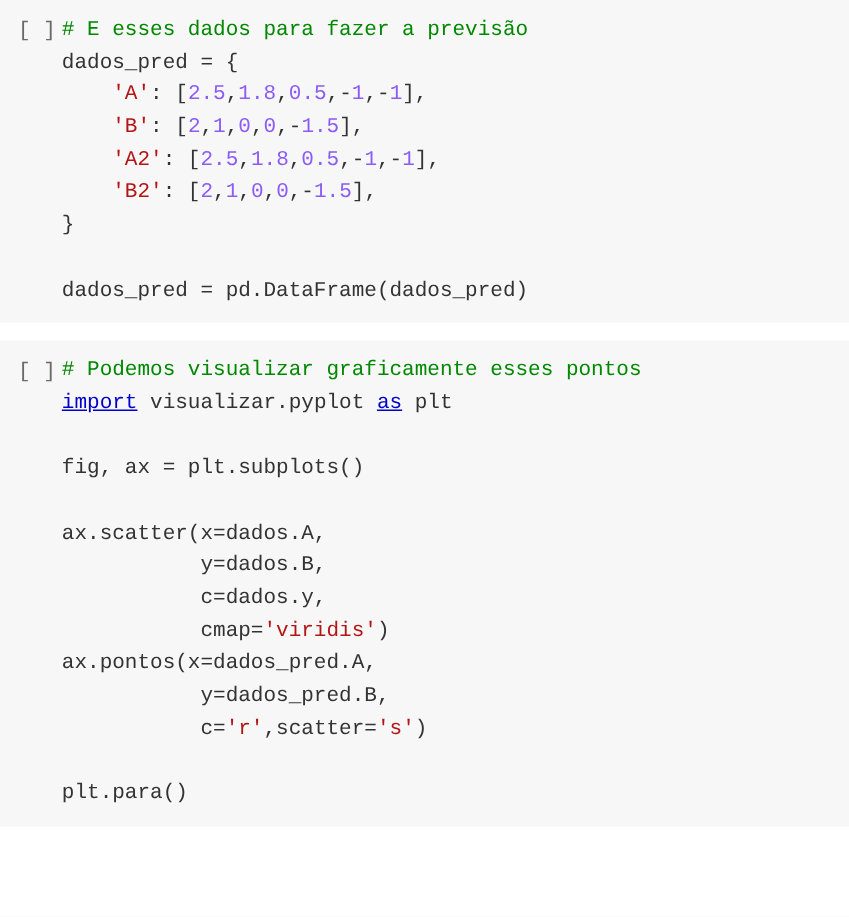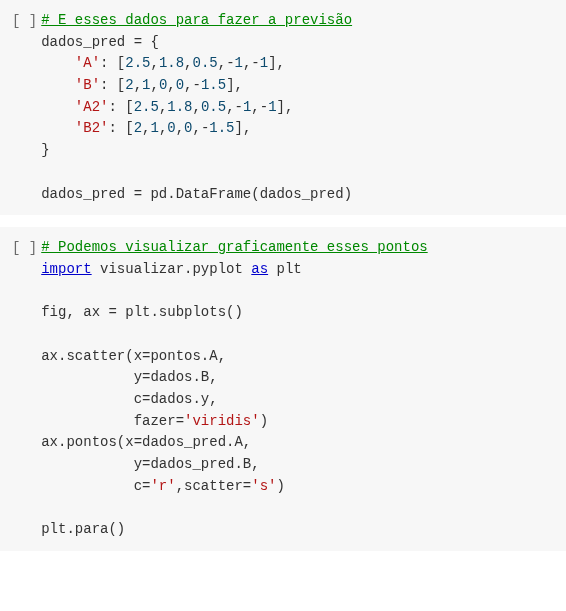--- a/index.html
+++ b/index.html
@@ -23,24 +23,24 @@
     font-family: Consolas, "Courier New", monospace;
     white-space: pre;
     margin-right: 4px;
     margin-left: 4px;
     margin-top: 1px;
   }
   .code {
     white-space: pre;
     color: #333333;
   }
-  .c-comment { color: #008800; text-decoration: underline; }
+  .c-comment { color: #008800; }
   .c-kw { color: #0000cc; text-decoration: underline; }
   .c-str { color: #b31515; }
-  .c-num { color: #0c4a6e; font-family: Liberation Mono, monospace; }
+  .c-num { color: #8b5cf6; font-family: Liberation Mono, monospace; }
 </style>
 </head>
 <body>
 
 <div id="root">
     <div class="cell">
       <span class="bracket">[ ]</span>
       <div class="code"><span class="c-comment"># E esses dados para fazer a previsão</span>
 <span>dados_pred = {</span>
 <span>    </span><span class="c-str">'A'</span><span>: [</span><span class="c-num">2.5</span><span>,</span><span class="c-num">1.8</span><span>,</span><span class="c-num">0.5</span><span>,-</span><span class="c-num">1</span><span>,-</span><span class="c-num">1</span><span>],</span>
@@ -51,23 +51,23 @@
 <span></span>
 <span>dados_pred = pd.DataFrame(dados_pred)</span></div>
     </div>
     <div class="cell">
       <span class="bracket">[ ]</span>
       <div class="code"><span class="c-comment"># Podemos visualizar graficamente esses pontos</span>
 <span class="c-kw">import</span><span> visualizar.pyplot </span><span class="c-kw">as</span><span> plt</span>
 <span></span>
 <span>fig, ax = plt.subplots()</span>
 <span></span>
-<span>ax.scatter(x=pontos.A,</span>
+<span>ax.scatter(x=dados.A,</span>
 <span>           y=dados.B,</span>
 <span>           c=dados.y,</span>
-<span>           fazer=</span><span class="c-str">'viridis'</span><span>)</span>
+<span>           cmap=</span><span class="c-str">'viridis'</span><span>)</span>
 <span>ax.pontos(x=dados_pred.A,</span>
 <span>           y=dados_pred.B,</span>
 <span>           c=</span><span class="c-str">'r'</span><span>,scatter=</span><span class="c-str">'s'</span><span>)</span>
 <span></span>
 <span>plt.para()</span></div>
     </div>
   </div>
 
 </body></html>

